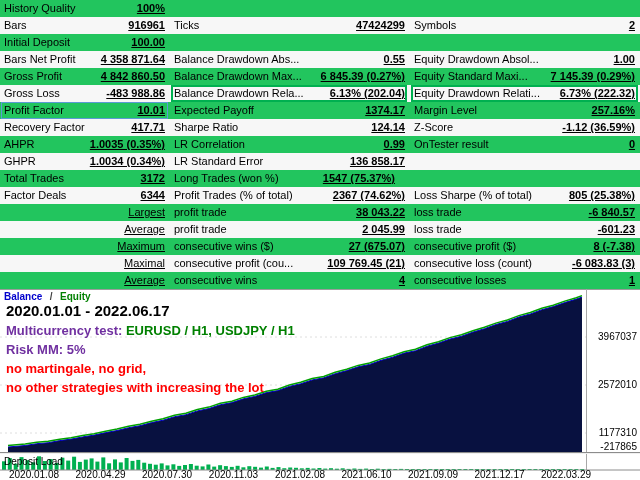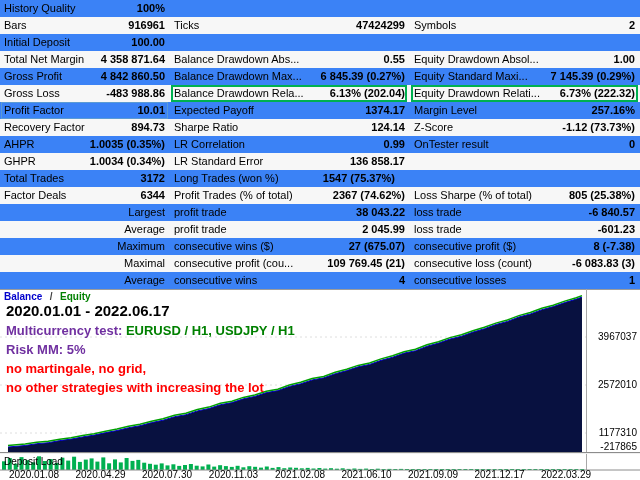--- a/index.html
+++ b/index.html
@@ -1,27 +1,27 @@
 <!DOCTYPE html>
 <html><head>
 <meta charset="utf-8">
 <style>
   html,body{margin:0;padding:0;}
   body{
     width:640px;height:480px;position:relative;overflow:hidden;
     background:#ffffff;font-family:"Liberation Sans",sans-serif;color:#000;
   }
   
-  #stats{position:absolute;top:0;left:0;width:640px;height:289px;background:#3b82f6;}
+  #stats{position:absolute;top:0;left:0;width:640px;height:289px;background:#22c55e;}
   .row{display:flex;height:17px;line-height:17px;font-size:11px;}
   .row:nth-child(even){background:#f7f7f7;}
   .grp{display:flex;justify-content:space-between;white-space:nowrap;box-sizing:border-box;}
   .g0{width:170px;}.g1{width:240px;}.g2{width:230px;}
   .lbl{padding-left:4px;overflow:hidden;text-overflow:clip;}
-  .val{padding-right:5px;font-weight:bold;text-align:left;}
+  .val{padding-right:5px;font-weight:bold;text-align:left;text-decoration:underline;}
   .val.plain{font-weight:normal;}
   
   #hl{position:absolute;top:0;left:0;width:640px;height:289px;pointer-events:none;}
   .hlbox{position:absolute;height:17px;box-sizing:border-box;}
   
   #chartwrap{position:absolute;top:289px;left:0;width:640px;height:191px;}
   text{font-family:"Liberation Sans",sans-serif;}
   .legend tspan{font-size:10px;font-weight:bold;}
   .ylab{font-size:10px;fill:#000;}
   .xlab{font-size:10px;fill:#000;}
@@ -70,21 +70,21 @@
         <span class="lbl"></span>
         <span class="val"></span>
       </div>
       <div class="grp g2">
         <span class="lbl"></span>
         <span class="val"></span>
       </div>
     </div>
     <div class="row">
       <div class="grp g0">
-        <span class="lbl">Total Net Margin</span>
+        <span class="lbl">Bars Net Profit</span>
         <span class="val">4 358 871.64</span>
       </div>
       <div class="grp g1">
         <span class="lbl">Balance Drawdown Abs...</span>
         <span class="val">0.55</span>
       </div>
       <div class="grp g2">
         <span class="lbl">Equity Drawdown Absol...</span>
         <span class="val">1.00</span>
       </div>
@@ -127,29 +127,29 @@
         <span class="val">1374.17</span>
       </div>
       <div class="grp g2">
         <span class="lbl">Margin Level</span>
         <span class="val">257.16%</span>
       </div>
     </div>
     <div class="row">
       <div class="grp g0">
         <span class="lbl">Recovery Factor</span>
-        <span class="val">894.73</span>
+        <span class="val">417.71</span>
       </div>
       <div class="grp g1">
         <span class="lbl">Sharpe Ratio</span>
         <span class="val">124.14</span>
       </div>
       <div class="grp g2">
         <span class="lbl">Z-Score</span>
-        <span class="val">-1.12 (73.73%)</span>
+        <span class="val">-1.12 (36.59%)</span>
       </div>
     </div>
     <div class="row">
       <div class="grp g0">
         <span class="lbl">AHPR</span>
         <span class="val">1.0035 (0.35%)</span>
       </div>
       <div class="grp g1">
         <span class="lbl">LR Correlation</span>
         <span class="val">0.99</span>

